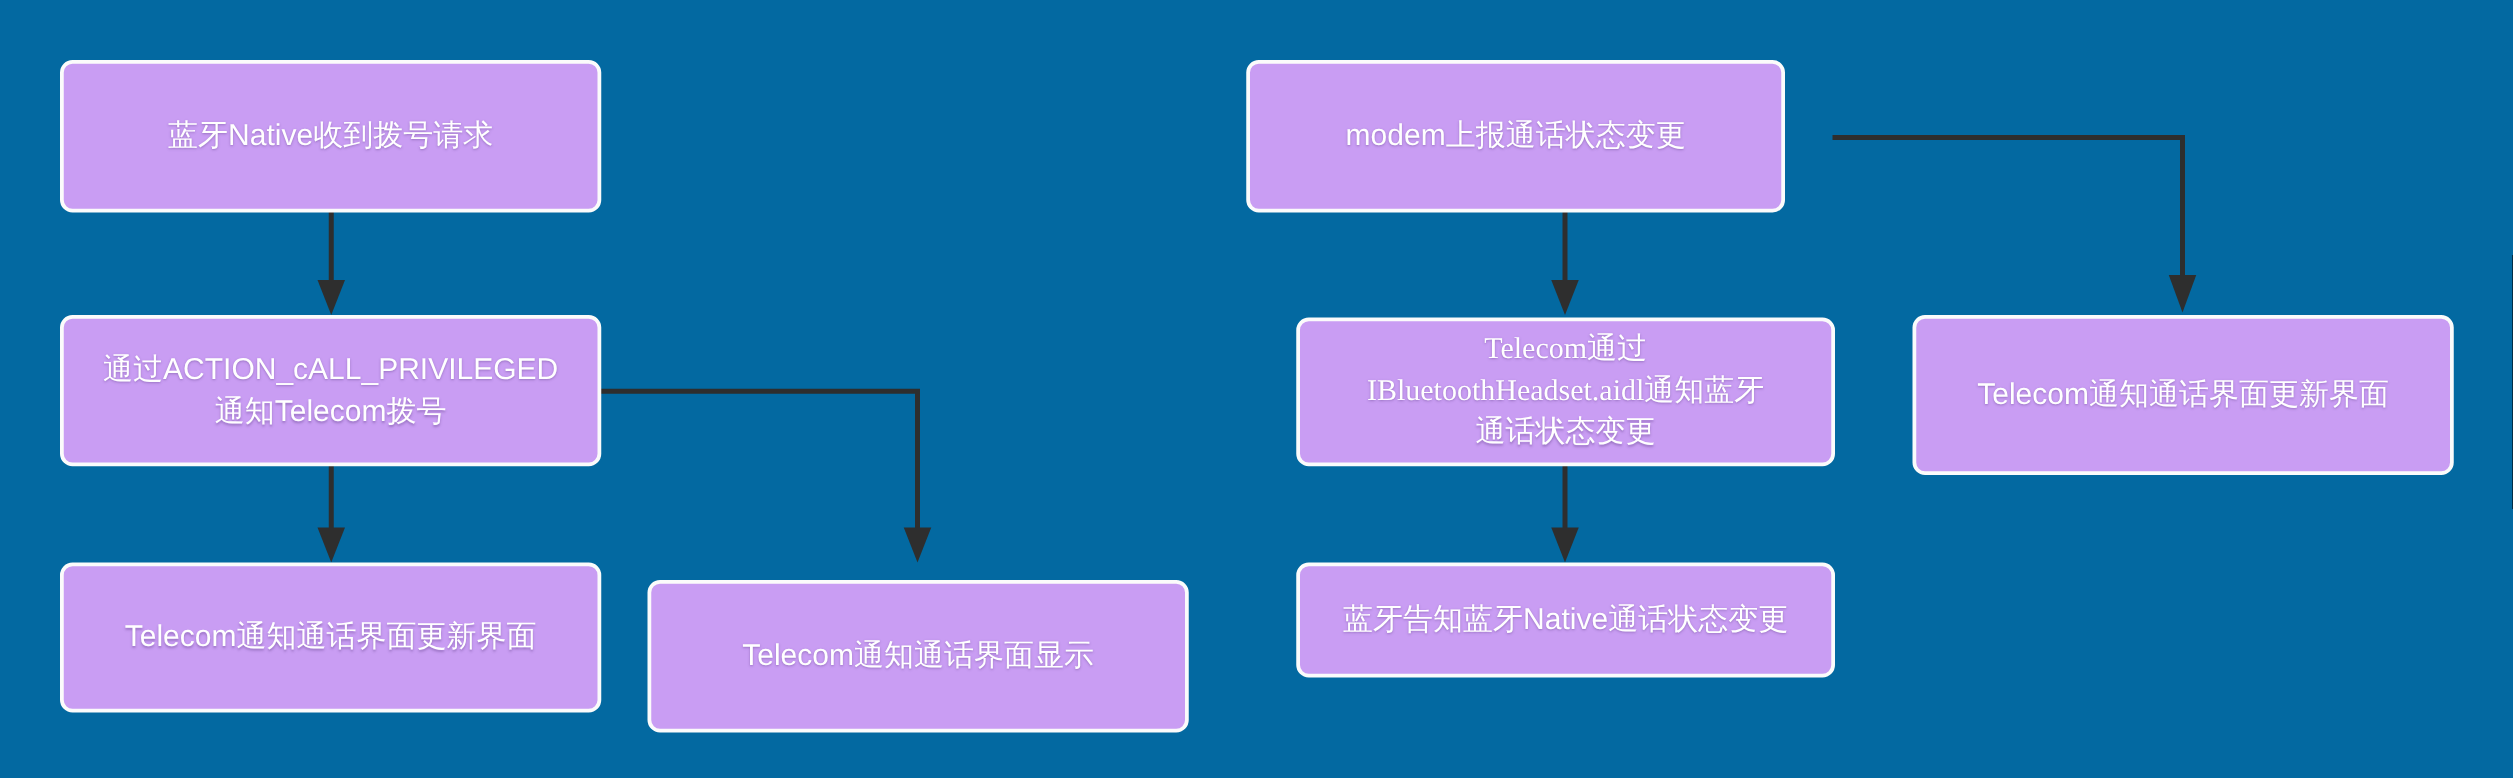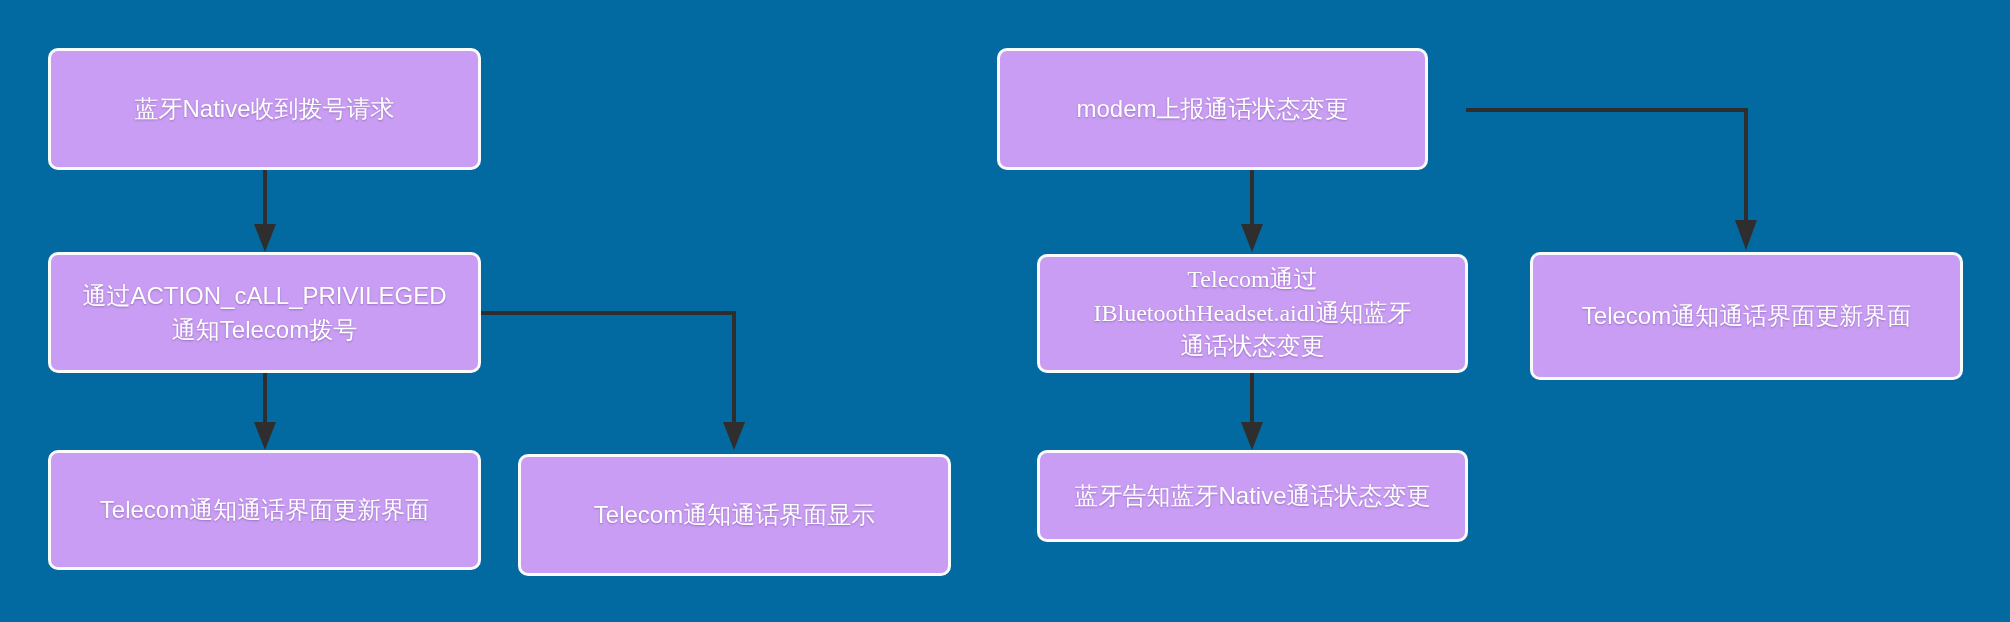--- a/index.html
+++ b/index.html
@@ -49,21 +49,21 @@
     padding: 6px 22px;
     text-shadow: 0 1px 2px rgba(90, 60, 130, 0.45);
   }
   .node .label {
     white-space: pre-line;
     word-break: break-word;
   }
   .n1 { left: 48px;   top: 48px;  width: 433px; height: 122px; }
   .n2 { left: 48px;   top: 252px; width: 433px; height: 121px; justify-content: center; }
   .n3 { left: 48px;   top: 450px; width: 433px; height: 120px; }
-  .n4 { left: 518px;  top: 454px; width: 433px; height: 122px; }
+  .n4 { left: 518px;  top: 464px; width: 433px; height: 122px; }
   .n5 { left: 997px; top: 48px;  width: 431px; height: 122px; }
   .n6 { left: 1037px; top: 254px; width: 431px; height: 119px; font-family: Liberation Serif, serif; }
   .n7 { left: 1037px; top: 450px; width: 431px; height: 92px; }
   .n8 { left: 1530px; top: 252px; width: 433px; height: 128px; }
 </style>
 </head>
 <body>
 
 <div class="canvas">
 

